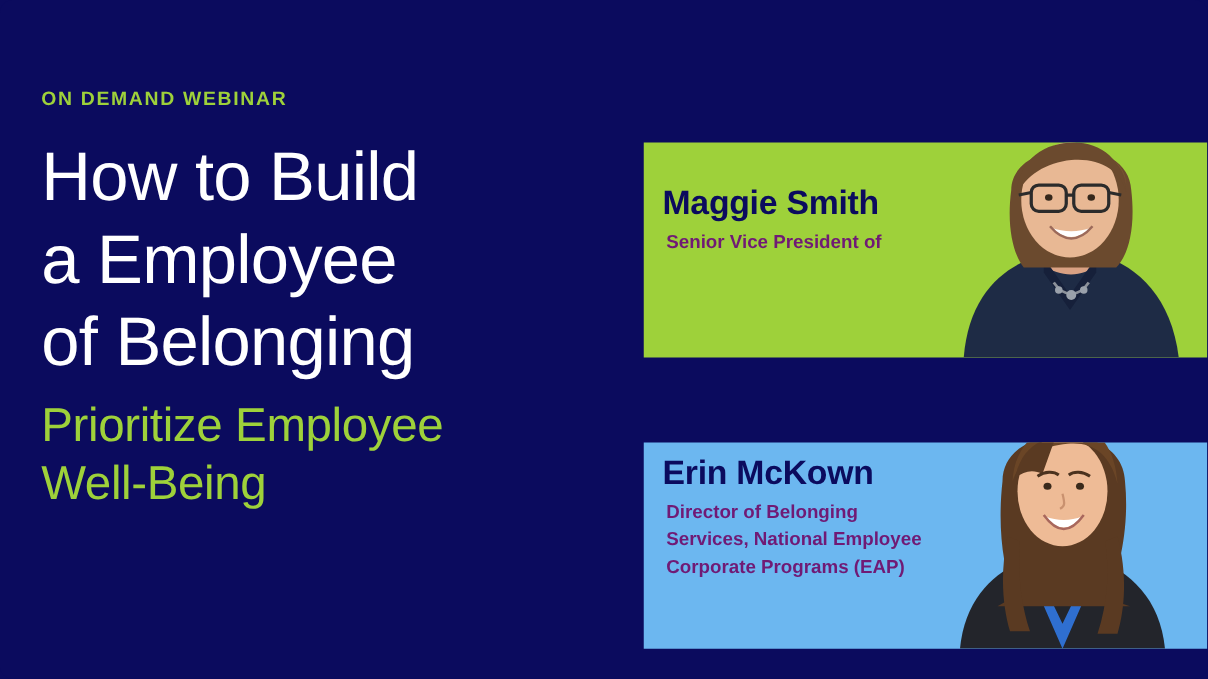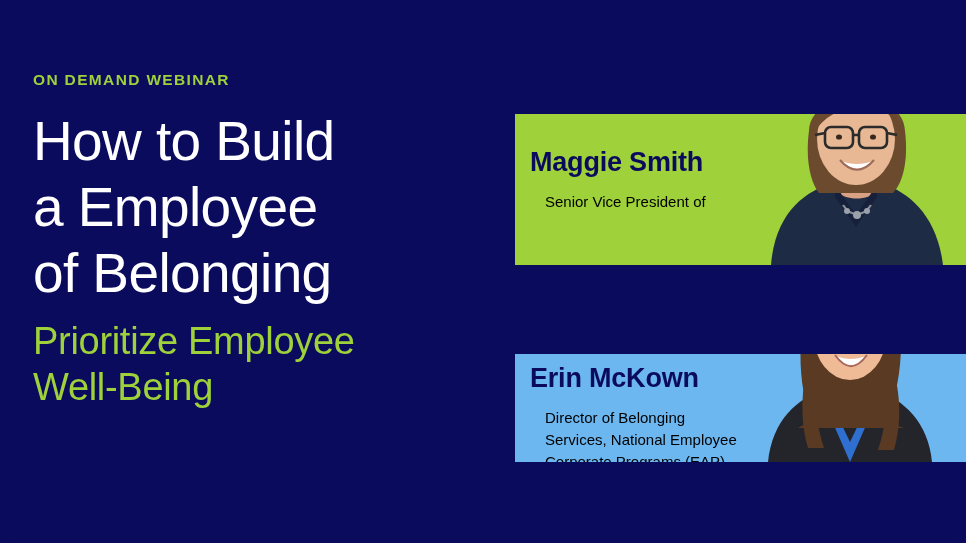--- a/index.html
+++ b/index.html
@@ -54,50 +54,50 @@
     margin: 12px 0 0 0;
     letter-spacing: -0.3px;
   }
   .subhead span { display: block; }
 
   
   .card {
     position: absolute;
     left: 515px;
     width: 451px;
-    height: 151px;
+    height: 172px;
     overflow: hidden;
   }
   .card-1 { top: 114px; background: #9ed13a; }
-  .card-2 { top: 354px; height: 108px; background: #6cb7f0; }
+  .card-2 { top: 354px; height: 165px; background: #6cb7f0; }
 
   .card-text {
     position: absolute;
     left: 15px;
     top: 0;
     width: 270px;
     z-index: 3;
   }
   .card-1 .card-text { top: 34px; }
   .card-2 .card-text { top: 10px; }
 
   .speaker-name {
     color: #0b0b5e;
     font-size: 27px;
     font-weight: bold;
     line-height: 1.05;
     margin: 0 0 7px 0;
     letter-spacing: -0.2px;
   }
   .speaker-title {
-    color: #000000;
+    color: #701a75;
     font-size: 15px;
-    font-weight: normal;
+    font-weight: bold;
     line-height: 1.46;
-    margin: 15px;
+    margin: 3px;
   }
   .speaker-title span { display: block; }
 
   
   .portrait {
     position: absolute;
     right: 0;
     bottom: 0;
     z-index: 2;
     overflow: visible;

